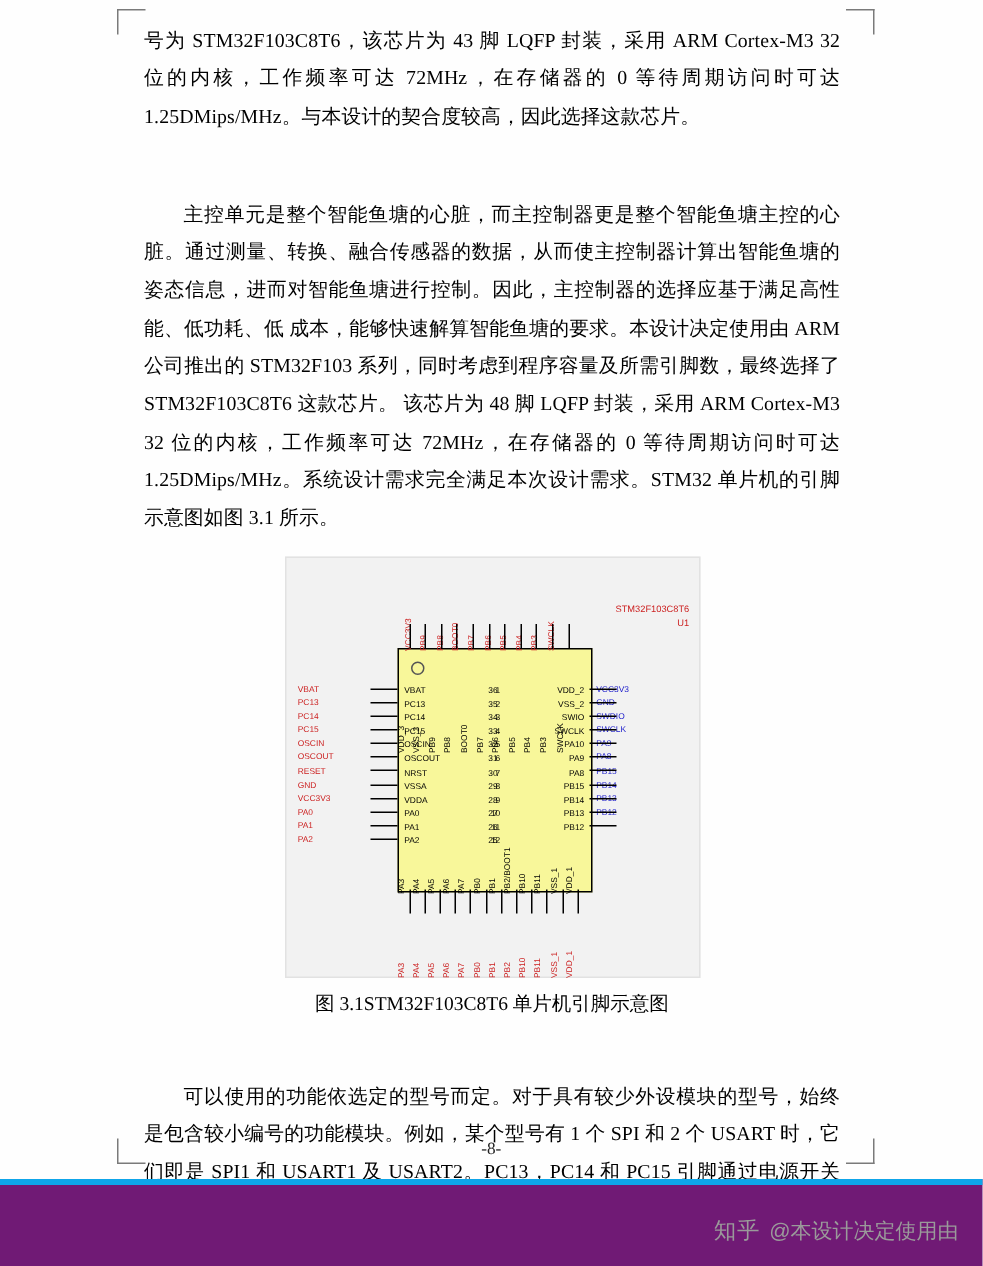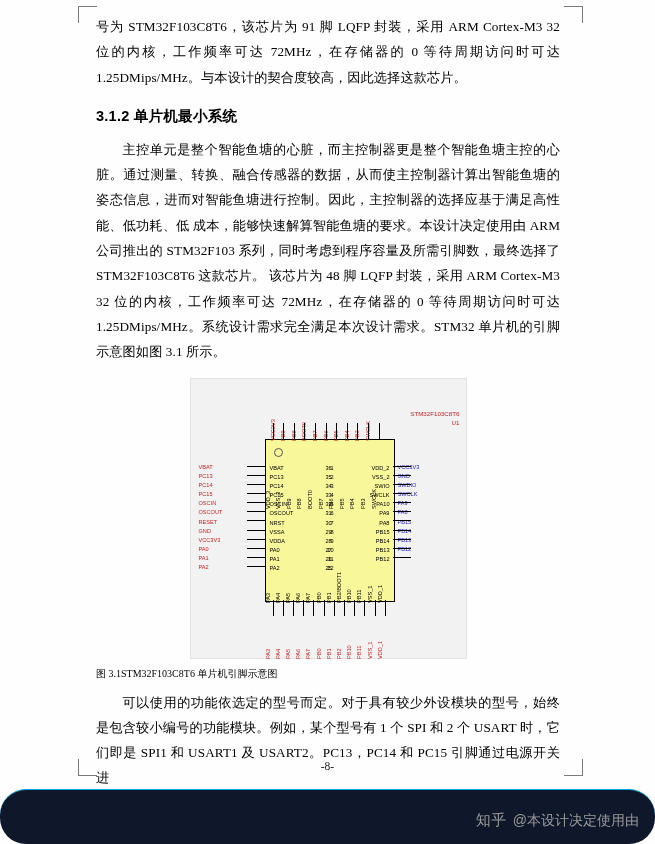--- a/index.html
+++ b/index.html
@@ -41,55 +41,54 @@
     width: 464px;
   }
   p.body-text {
     margin: 0 0 0 0;
     font-size: 13.2px;
     line-height: 25.3px;
     text-align: justify;
     text-justify: inter-ideograph;
     letter-spacing: 0.1px;
   }
-  p.indent { text-indent: 2em; }
+  p.indent { text-indent: 2em; margin-top: 40px; }
   h2.section {
     font-family: "Liberation Sans", sans-serif;
     font-weight: bold;
     font-size: 14.6px;
     margin: 17px 0 11px 0;
     letter-spacing: 0.2px;
   }
   .figure-wrap {
     margin-top: 13px;
     display: flex;
     justify-content: center;
   }
   .figure-caption {
-    text-align: left;
-    font-size: 10px;
+    text-align: center;
+    font-size: 13px;
     margin-top: 8px;
     margin-bottom: 9px;
     font-family: Liberation Serif, serif;
   }
   .page-number {
     position: absolute;
     left: 0; right: 0;
     bottom: 72px;
     text-align: center;
     font-size: 11.5px;
     color: #222;
   }
   .footer-bar {
     position: absolute;
     left: 0; right: 0; bottom: 0;
     height: 54px;
-    background: #0f172a;
-    border-top: 1px solid #0ea5e9;
-    border-radius: 26px;
+    background: #701a75;
+    border-top: 4px solid #0ea5e9;
   }
   .footer-brand {
     position: absolute;
     right: 16px;
     bottom: 14px;
     display: flex;
     align-items: center;
     gap: 6px;
     font-family: "Liberation Sans", sans-serif;
     font-size: 14px;
@@ -198,23 +197,22 @@
 
 <div class="page">
 
   <div class="crop tl"></div>
   <div class="crop tr"></div>
   <div class="crop bl"></div>
   <div class="crop br"></div>
 
   <div class="content">
 
-    <p class="body-text">号为 STM32F103C8T6，该芯片为 91 脚 LQFP 封装，采用 ARM Cortex-M3 32 位的内核，工作频率可达 72MHz，在存储器的 0 等待周期访问时可达 1.25DMips/MHz。与本设计的契合度较高，因此选择这款芯片。</p>
-
-    <h2 class="section">3.1.2 单片机最小系统</h2>
+    <p class="body-text">号为 STM32F103C8T6，该芯片为 43 脚 LQFP 封装，采用 ARM Cortex-M3 32 位的内核，工作频率可达 72MHz，在存储器的 0 等待周期访问时可达 1.25DMips/MHz。与本设计的契合度较高，因此选择这款芯片。</p>
+
 
     <p class="body-text indent">主控单元是整个智能鱼塘的心脏，而主控制器更是整个智能鱼塘主控的心脏。通过测量、转换、融合传感器的数据，从而使主控制器计算出智能鱼塘的姿态信息，进而对智能鱼塘进行控制。因此，主控制器的选择应基于满足高性能、低功耗、低 成本，能够快速解算智能鱼塘的要求。本设计决定使用由 ARM 公司推出的 STM32F103 系列，同时考虑到程序容量及所需引脚数，最终选择了 STM32F103C8T6 这款芯片。 该芯片为 48 脚 LQFP 封装，采用 ARM Cortex-M3 32 位的内核，工作频率可达 72MHz，在存储器的 0 等待周期访问时可达 1.25DMips/MHz。系统设计需求完全满足本次设计需求。STM32 单片机的引脚示意图如图 3.1 所示。</p>
 
     <div class="figure-wrap">
       <div class="schem">
 
         <div class="title-ref">
           <div>STM32F103C8T6</div>
           <div>U1</div>
         </div>

